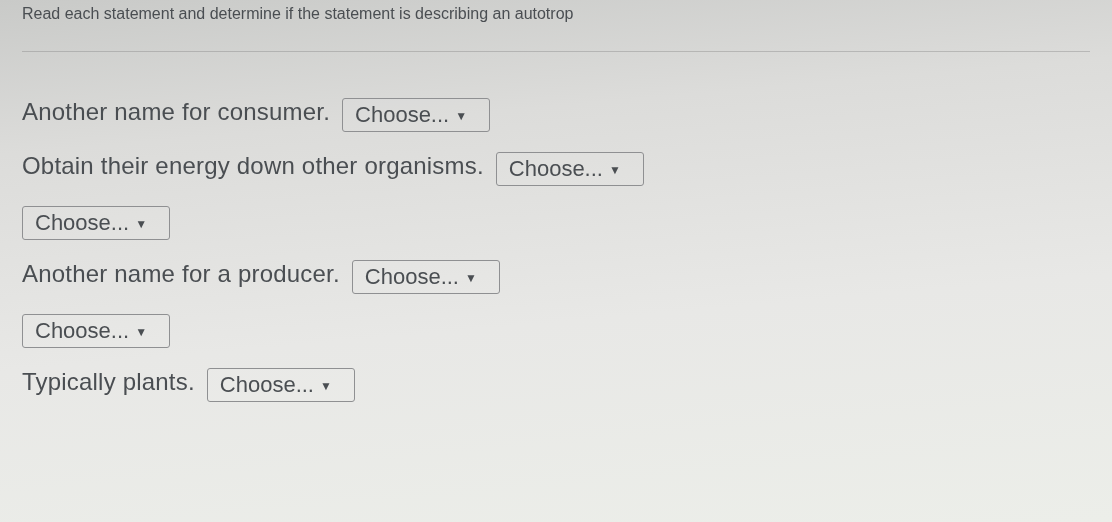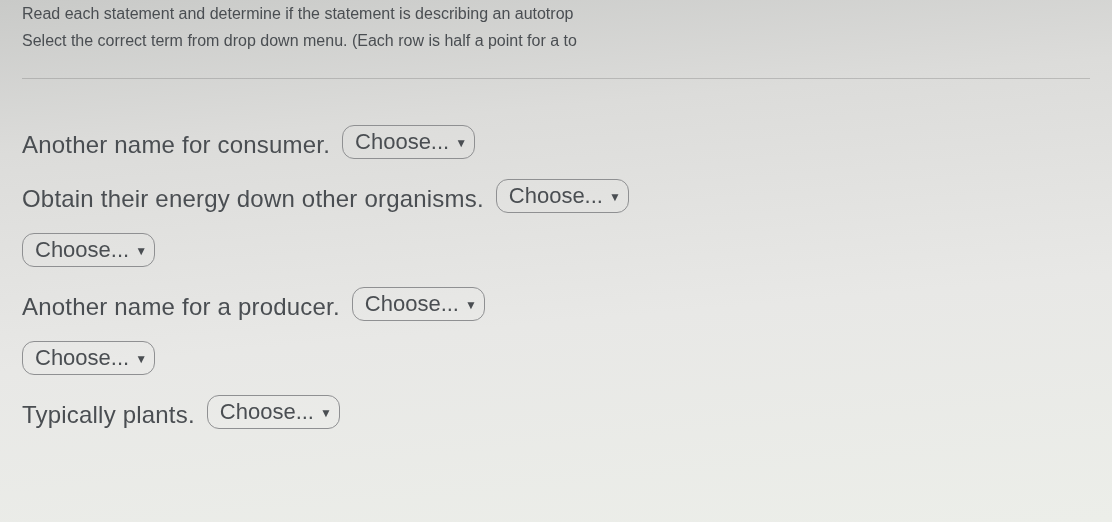--- a/index.html
+++ b/index.html
@@ -32,56 +32,55 @@
     margin: 26px 0 46px 0;
   }
   .rows {
     display: flex;
     flex-direction: column;
     gap: 20px;
     font-size: 24px;
   }
   .row {
     display: flex;
-    align-items: flex-end;
+    align-items: flex-start;
     gap: 12px;
     white-space: nowrap;
   }
   .stmt {
     color: #4a4e52;
     letter-spacing: 0.2px;
   }
   .dropdown {
     display: inline-flex;
     align-items: center;
     gap: 6px;
     border: 1px solid #8f9092;
-    border-radius: 12px;
-    padding: 3px 7px 3px 12px;
+    border-radius: 3px;
+    padding: 3px 22px 3px 12px;
     background: rgba(255,255,255,0.05);
     font-size: 22px;
     color: #4a4e52;
     cursor: pointer;
     user-select: none;
   }
   .dropdown .caret {
     display: inline-block;
     font-size: 12px;
     transform: translateY(1px);
     color: #4a4e52;
   }
 </style>
 </head>
 <body>
 
 <div class="page">
 
   <div class="instructions">
     <p>Read each statement and determine if the statement is describing an autotrop</p>
-    <p>Select the correct term from drop down menu. (Each row is half a point for a to</p>
   </div>
 
   <hr class="divider">
 
   <div class="rows">
 
     <div class="row">
       <span class="stmt">Another name for consumer.</span>
       <span class="dropdown">
         <span>Choose...</span>

